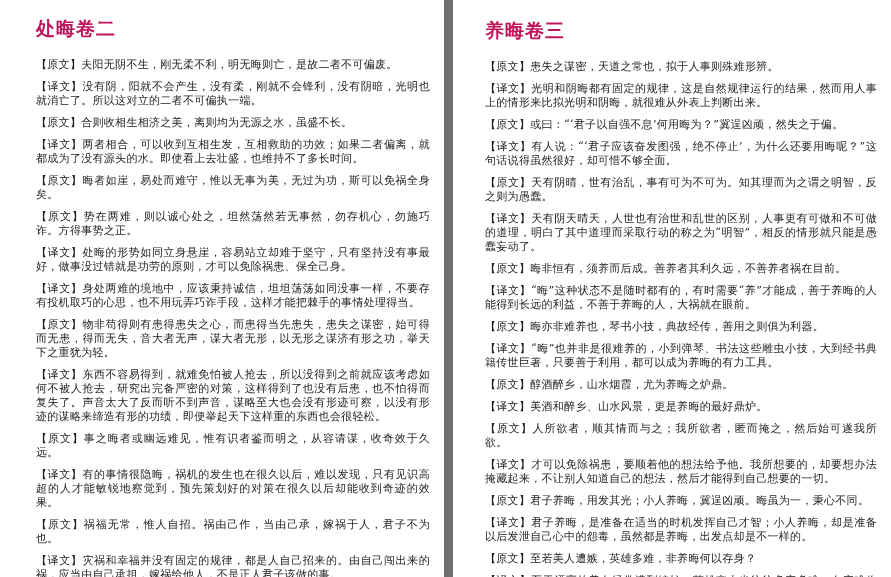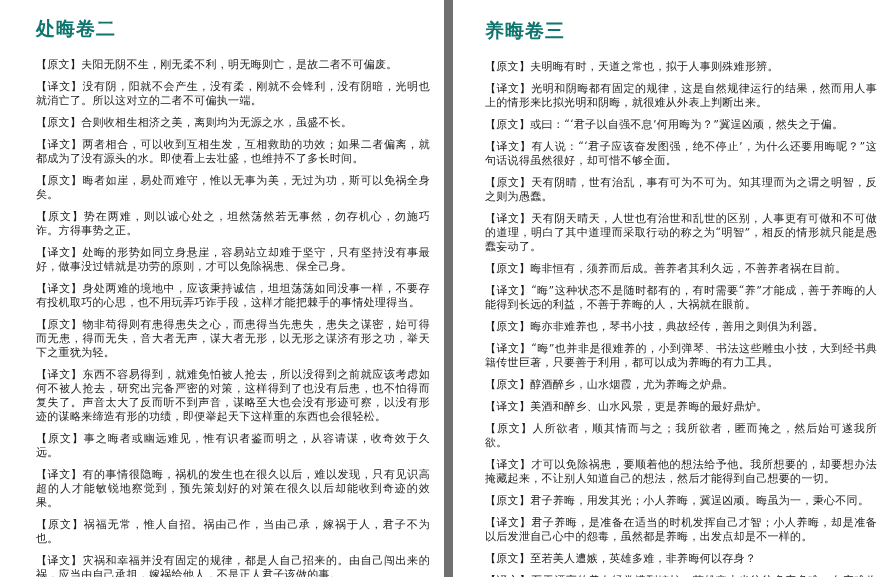--- a/index.html
+++ b/index.html
@@ -40,21 +40,21 @@
     top: 0;
     left: 444px;
     width: 9px;
     height: 577px;
     background: #707070;
   }
   .page-title {
     margin: 0 0 16px 0;
     font-size: 19px;
     font-weight: bold;
-    color: #0f766e;
+    color: #be185d;
     letter-spacing: 1px;
   }
   .para {
     margin: 6px 0 8px 0;
     font-size: 11px;
     line-height: 14px;
     color: #1c1c1c;
     text-align: justify;
     letter-spacing: 0.3px;
   }
@@ -85,21 +85,21 @@
         <p class="para"><span class="label">【原文】</span><span>祸福无常，惟人自招。祸由己作，当由己承，嫁祸于人，君子不为也。</span></p>
         <p class="para"><span class="label">【译文】</span><span>灾祸和幸福并没有固定的规律，都是人自己招来的。由自己闯出来的祸，应当由自己承担，嫁祸给他人，不是正人君子该做的事。</span></p>
       </div>
   </section>
 
   <div class="divider" style="background: rgb(112, 112, 112);"></div>
 
   <section class="page page-right">
     <h1 class="page-title">养晦卷三</h1>
     <div class="paragraphs">
-        <p class="para"><span class="label">【原文】</span><span>夫明晦有时，天道之常也，拟于人事则殊难形辨。</span></p>
+        <p class="para"><span class="label">【原文】</span><span>患失之谋密，天道之常也，拟于人事则殊难形辨。</span></p>
         <p class="para"><span class="label">【译文】</span><span>光明和阴晦都有固定的规律，这是自然规律运行的结果，然而用人事上的情形来比拟光明和阴晦，就很难从外表上判断出来。</span></p>
         <p class="para"><span class="label">【原文】</span><span>或曰：“‘君子以自强不息’何用晦为？”冀逞凶顽，然失之于偏。</span></p>
         <p class="para"><span class="label">【译文】</span><span>有人说：“‘君子应该奋发图强，绝不停止’，为什么还要用晦呢？”这句话说得虽然很好，却可惜不够全面。</span></p>
         <p class="para"><span class="label">【原文】</span><span>天有阴晴，世有治乱，事有可为不可为。知其理而为之谓之明智，反之则为愚蠢。</span></p>
         <p class="para"><span class="label">【译文】</span><span>天有阴天晴天，人世也有治世和乱世的区别，人事更有可做和不可做的道理，明白了其中道理而采取行动的称之为“明智”，相反的情形就只能是愚蠢妄动了。</span></p>
         <p class="para"><span class="label">【原文】</span><span>晦非恒有，须养而后成。善养者其利久远，不善养者祸在目前。</span></p>
         <p class="para"><span class="label">【译文】</span><span>“晦”这种状态不是随时都有的，有时需要“养”才能成，善于养晦的人能得到长远的利益，不善于养晦的人，大祸就在眼前。</span></p>
         <p class="para"><span class="label">【原文】</span><span>晦亦非难养也，琴书小技，典故经传，善用之则俱为利器。</span></p>
         <p class="para"><span class="label">【译文】</span><span>“晦”也并非是很难养的，小到弹琴、书法这些雕虫小技，大到经书典籍传世巨著，只要善于利用，都可以成为养晦的有力工具。</span></p>
         <p class="para"><span class="label">【原文】</span><span>醇酒醉乡，山水烟霞，尤为养晦之炉鼎。</span></p>

